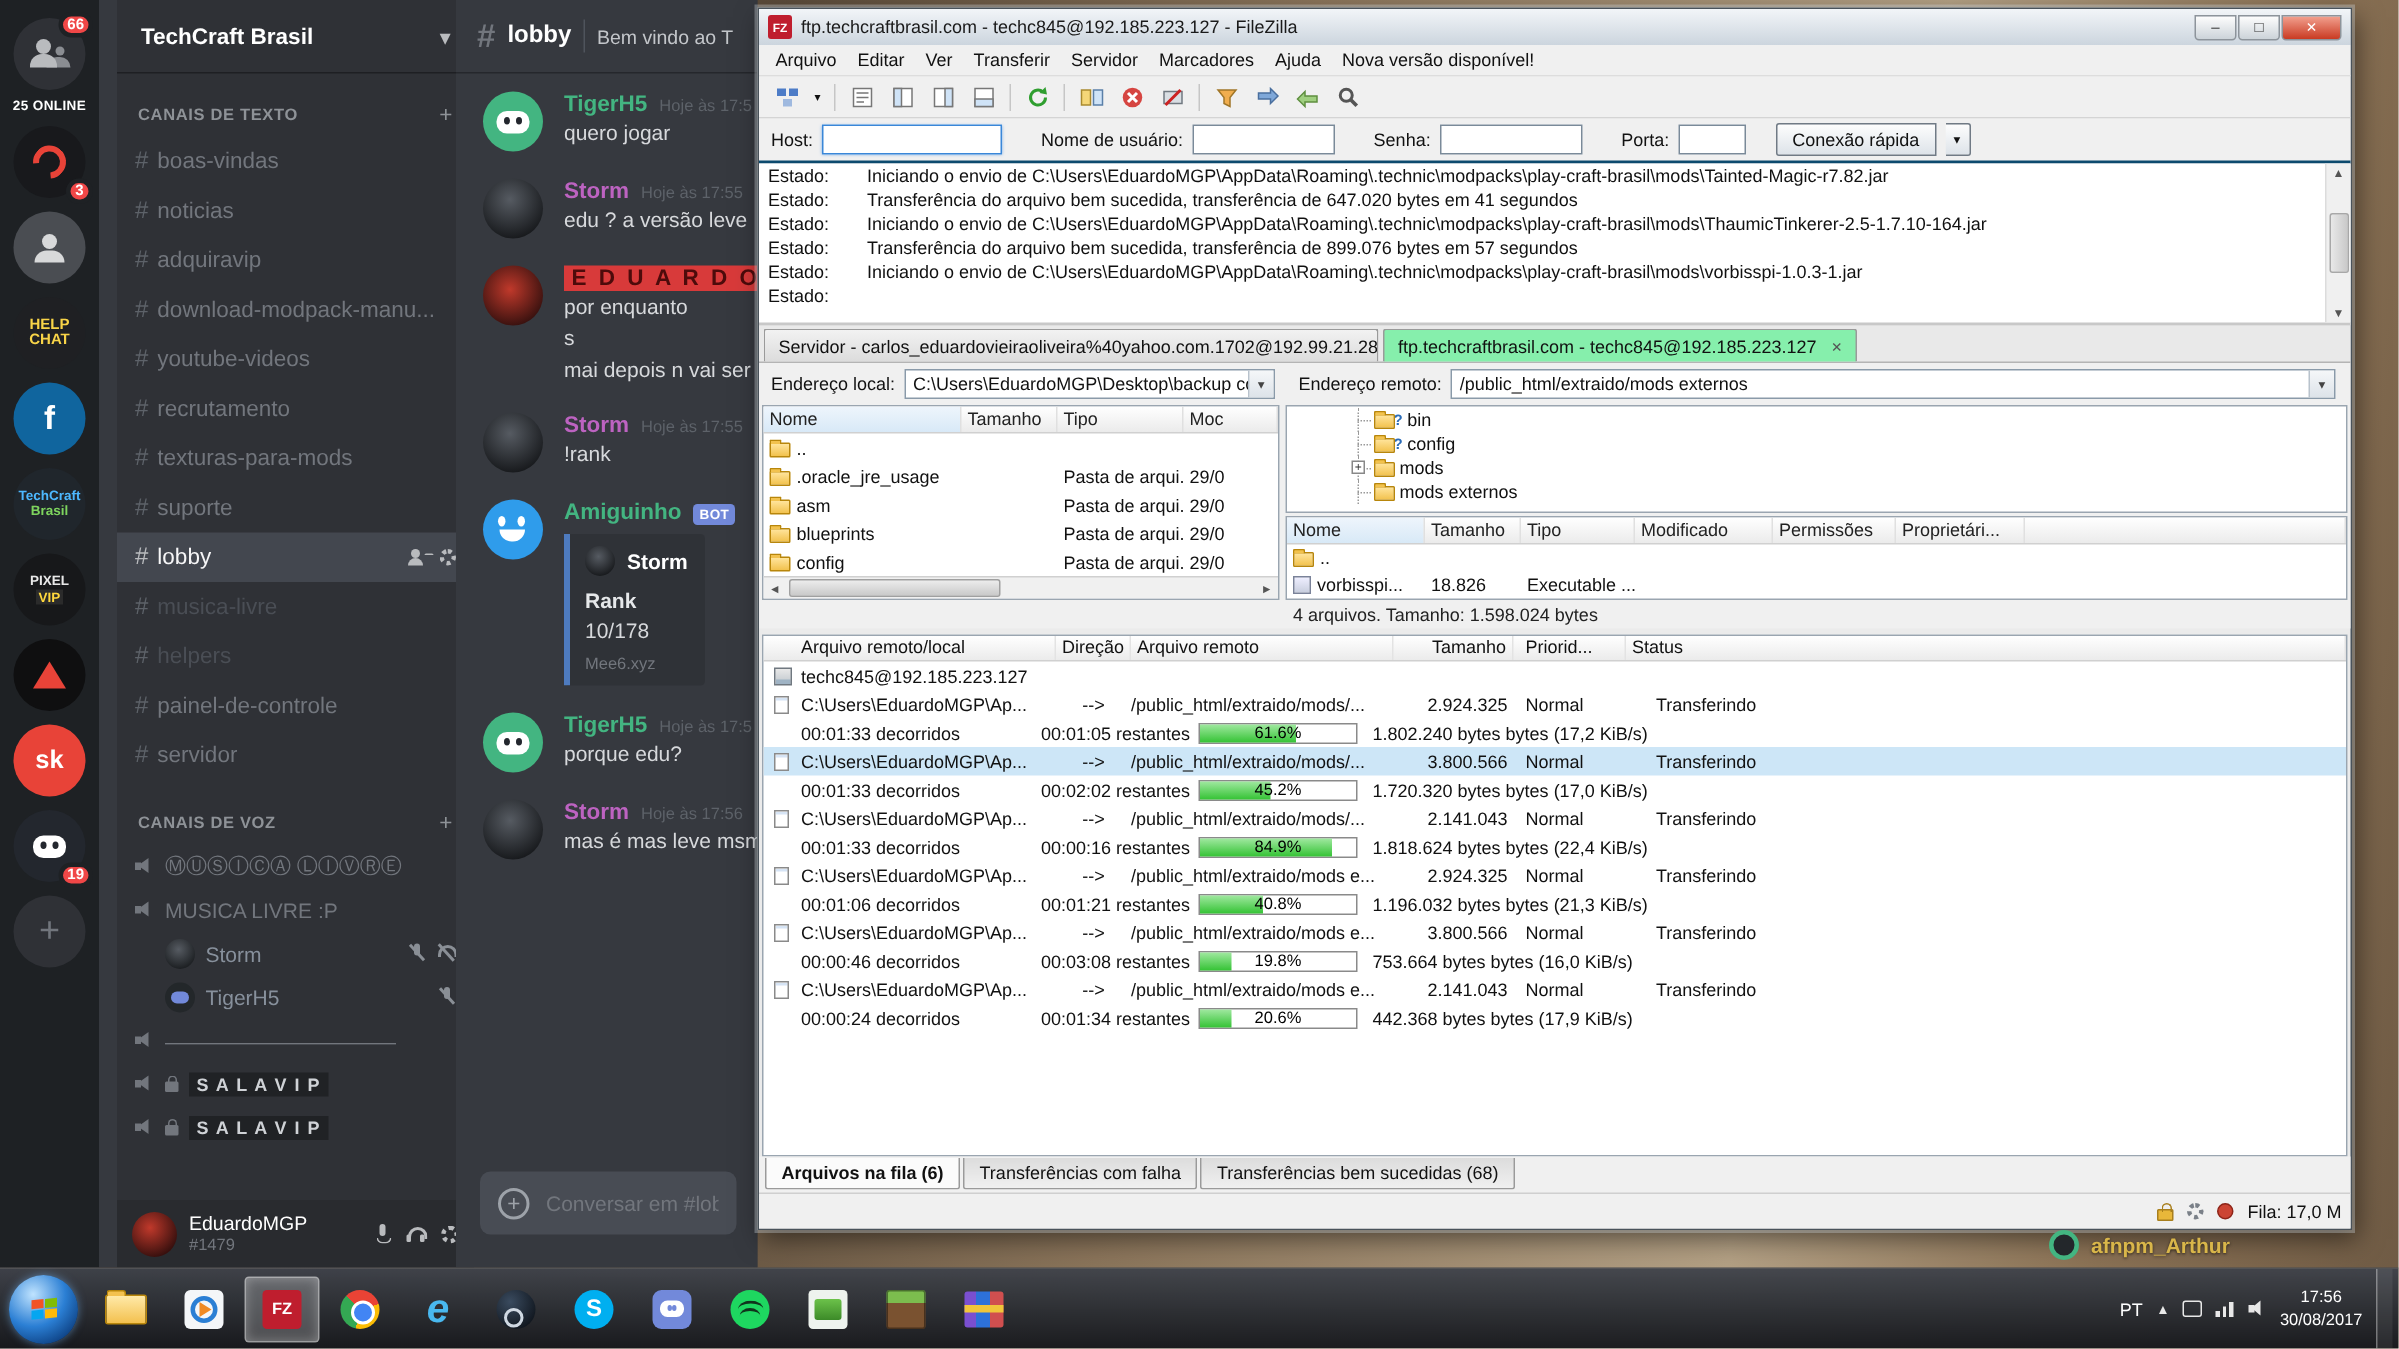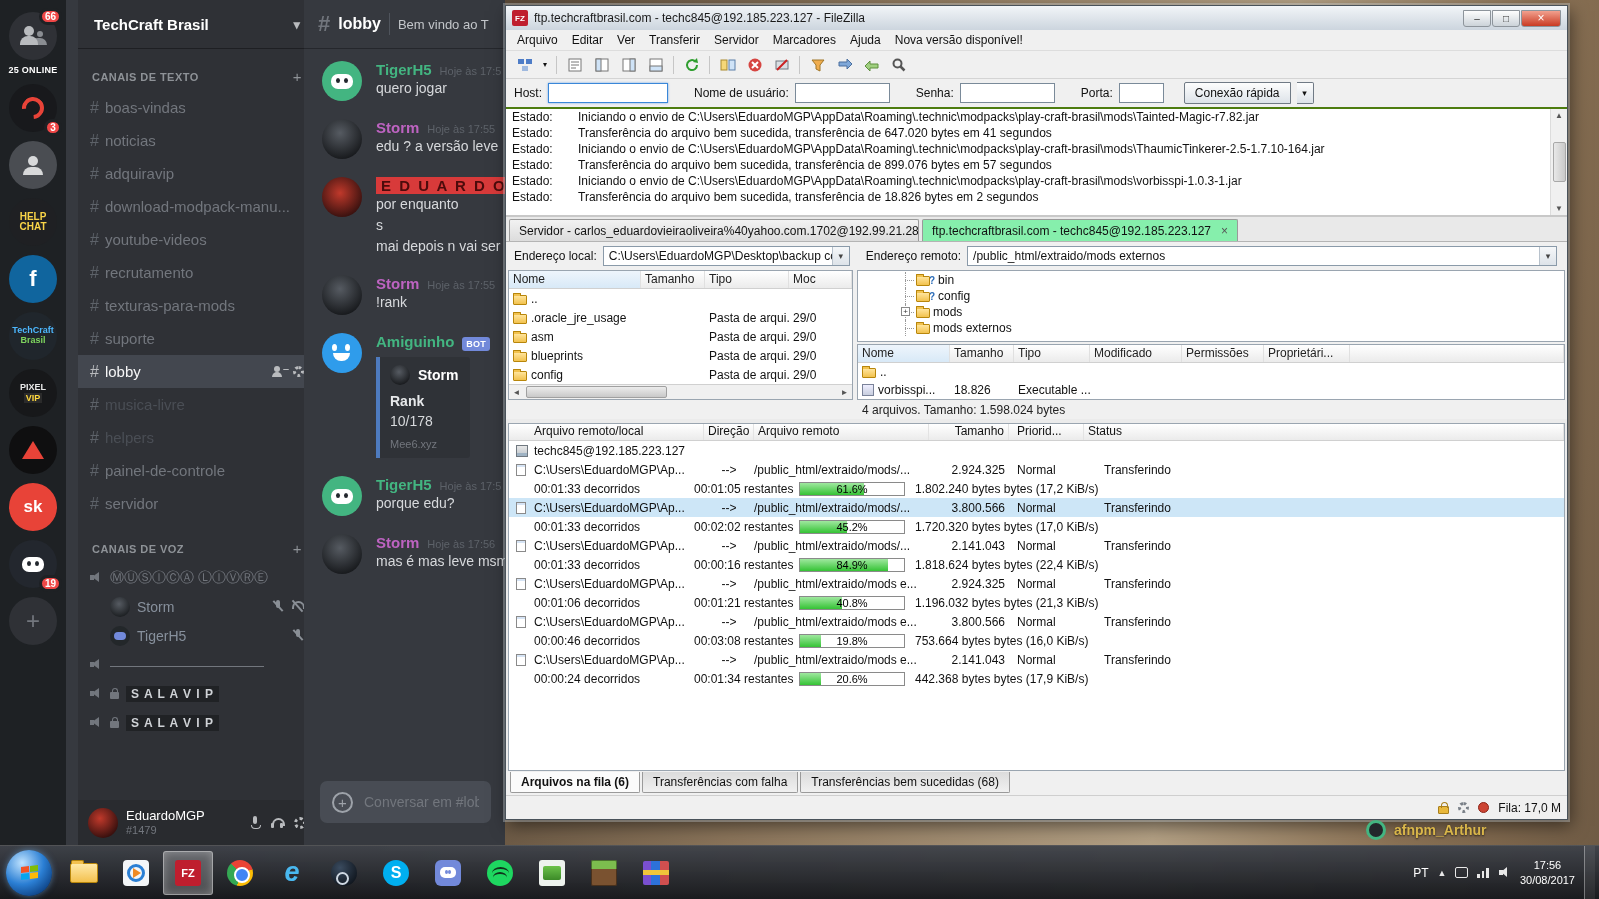--- a/index.html
+++ b/index.html
@@ -134,21 +134,21 @@
   .fz-logo { width:16px; height:16px; background:#bf1e2e; color:#fff; font-size:8px; font-weight:bold; display:flex; align-items:center; justify-content:center; border-radius:2px; flex:none; }
   .fz-title-text { font-size:12px; color:#1a1a1a; white-space:nowrap; overflow:hidden; }
   .fz-capbtns { margin-left:auto; display:flex; gap:1px; }
   .capbtn { width:28px; height:17px; border:1px solid #8d949b; background:linear-gradient(#fdfdfd,#ccd3d9); display:flex; align-items:center; justify-content:center; font-size:10px; color:#333; border-radius:0 0 3px 3px; cursor:pointer; }
   .capbtn.close { background:linear-gradient(#f2a08e,#c93a22); color:#fff; width:40px; font-size:12px; }
   .fz-menu { height:21px; flex:none; display:flex; align-items:center; background:#f0f0f0; padding:0 4px; border-bottom:1px solid #ddd; }
   .fz-menu span { padding:2px 7px; cursor:pointer; white-space:nowrap; }
   .fz-toolbar { height:28px; flex:none; display:flex; align-items:center; gap:2px; padding:0 6px; background:#f0f0f0; border-bottom:1px solid #d4d4d4; }
   .tbtn { width:25px; height:23px; display:flex; align-items:center; justify-content:center; border-radius:2px; cursor:pointer; }
   .tsep { width:1px; height:18px; background:#c6c6c6; margin:0 3px; }
-  .fz-quick { height:30px; flex:none; display:flex; align-items:center; gap:6px; padding:0 8px; background:#f0f0f0; border-bottom:2px solid #4d7c0f; white-space:nowrap; }
+  .fz-quick { height:30px; flex:none; display:flex; align-items:center; gap:6px; padding:0 8px; background:#f0f0f0; border-bottom:2px solid #0c4a6e; white-space:nowrap; }
   .qc-input { height:20px; border:1px solid #7a8a99; background:#fff; padding:0 4px; font-size:12px; font-family:"Liberation Sans",sans-serif; }
   .qc-input.focused { border-color:#3a87d8; box-shadow:0 0 2px rgba(80,150,230,.8); }
   .qc-btn { height:22px; border:1px solid #707a85; background:linear-gradient(#fdfdfd,#dde3e9); padding:0 10px; display:flex; align-items:center; font-size:12px; border-radius:2px 0 0 2px; cursor:pointer; }
   .qc-dd { width:17px; height:22px; border:1px solid #707a85; border-left:none; background:linear-gradient(#fdfdfd,#dde3e9); display:flex; align-items:center; justify-content:center; font-size:9px; border-radius:0 2px 2px 0; cursor:pointer; }
   .fz-log { flex:none; height:108px; background:#fff; border-bottom:2px solid #c8c8c8; overflow:hidden; padding-top:0; position:relative; }
   .logline { display:flex; height:16px; align-items:center; font-size:12px; white-space:nowrap; }
   .log-type { width:72px; flex:none; padding-left:6px; }
   .vscroll { position:absolute; right:0; top:0; width:17px; height:100%; background:#f0f0f0; border-left:1px solid #dcdcdc; display:flex; flex-direction:column; justify-content:space-between; align-items:center; font-size:8px; color:#555; padding:2px 0; }
   .vthumb { width:13px; height:40px; background:linear-gradient(90deg,#e8e8e8,#c9c9c9); border:1px solid #a8a8a8; border-radius:2px; }
   .fz-tabs { height:25px; flex:none; background:#e9e9e9; display:flex; align-items:flex-end; padding:2px 3px 0; gap:3px; border-bottom:1px solid #b4b4b4; }
@@ -430,20 +430,24 @@
 
     <div class="cat">
       <span>CANAIS DE VOZ</span>
       <span class="plus">+</span>
     </div>
 
     <div class="vc">
       <span class="spk"></span>
       <span class="vname">ⓂⓊⓈⒾⒸⒶ ⓁⒾⓋⓇⒺ</span>
     </div>
+    <div class="vc">
+      <span class="spk"></span>
+      <span class="vname">MUSICA LIVRE :P</span>
+    </div>
     <div class="vc user">
       <span class="vav storm"></span>
       <span class="vname">Storm</span>
       <span class="right-icons">
         <span class="mic-ic"></span>
         <span class="phones-ic"></span>
       </span>
     </div>
     <div class="vc user">
       <span class="vav tiger"></span>
@@ -745,21 +749,20 @@
         <span class="log-text">Transferência do arquivo bem sucedida, transferência de 899.076 bytes em 57 segundos</span>
       </div>
 
       <div class="logline">
         <span class="log-type">Estado:</span>
         <span class="log-text">Iniciando o envio de C:\Users\EduardoMGP\AppData\Roaming\.technic\modpacks\play-craft-brasil\mods\vorbisspi-1.0.3-1.jar</span>
       </div>
 
       <div class="logline">
         <span class="log-type">Estado:</span>
-        <span class="log-text">Transferência do arquivo bem sucedida, transferência de 18.826 bytes em 2 segundos</span>
       </div>
 
     <div class="vscroll">
       <span>▲</span>
       <span class="vthumb"></span>
       <span>▼</span>
     </div>
   </div>
 
   <div class="fz-tabs">

